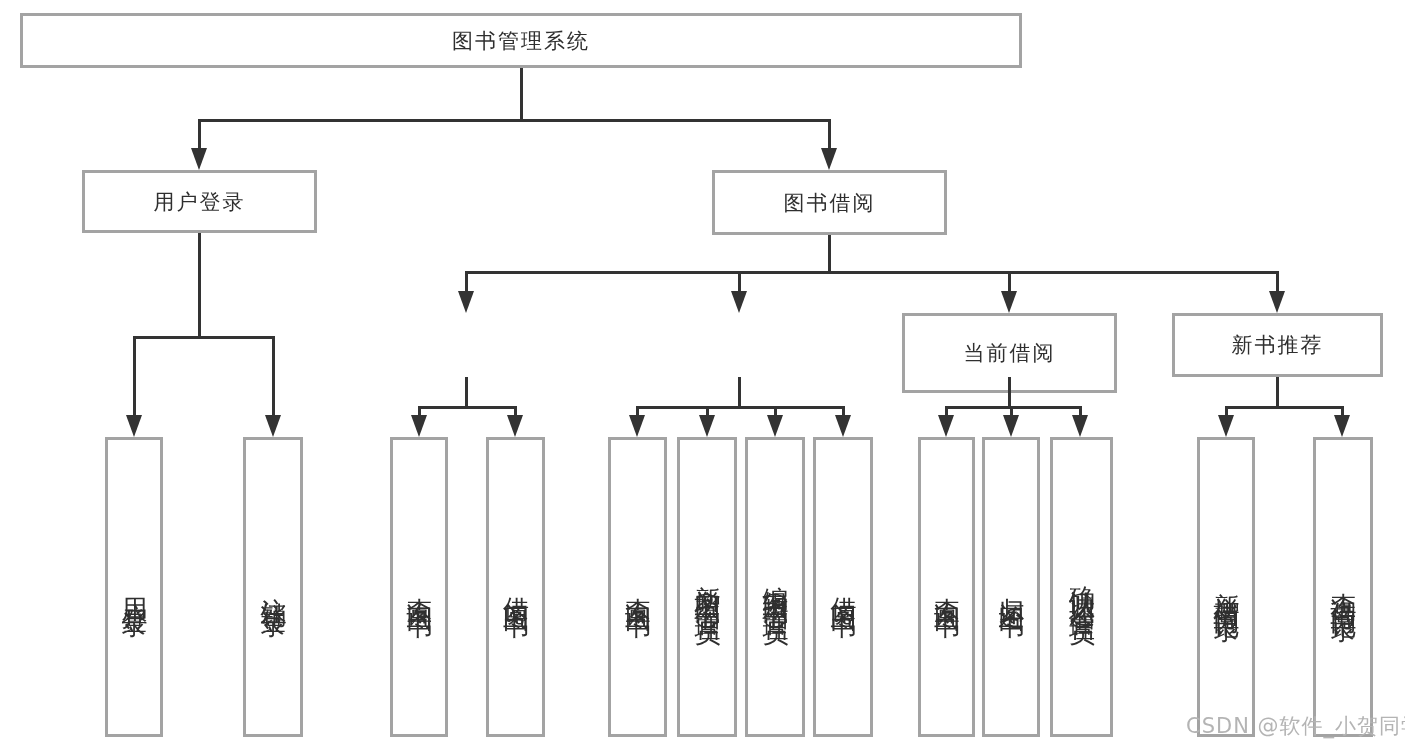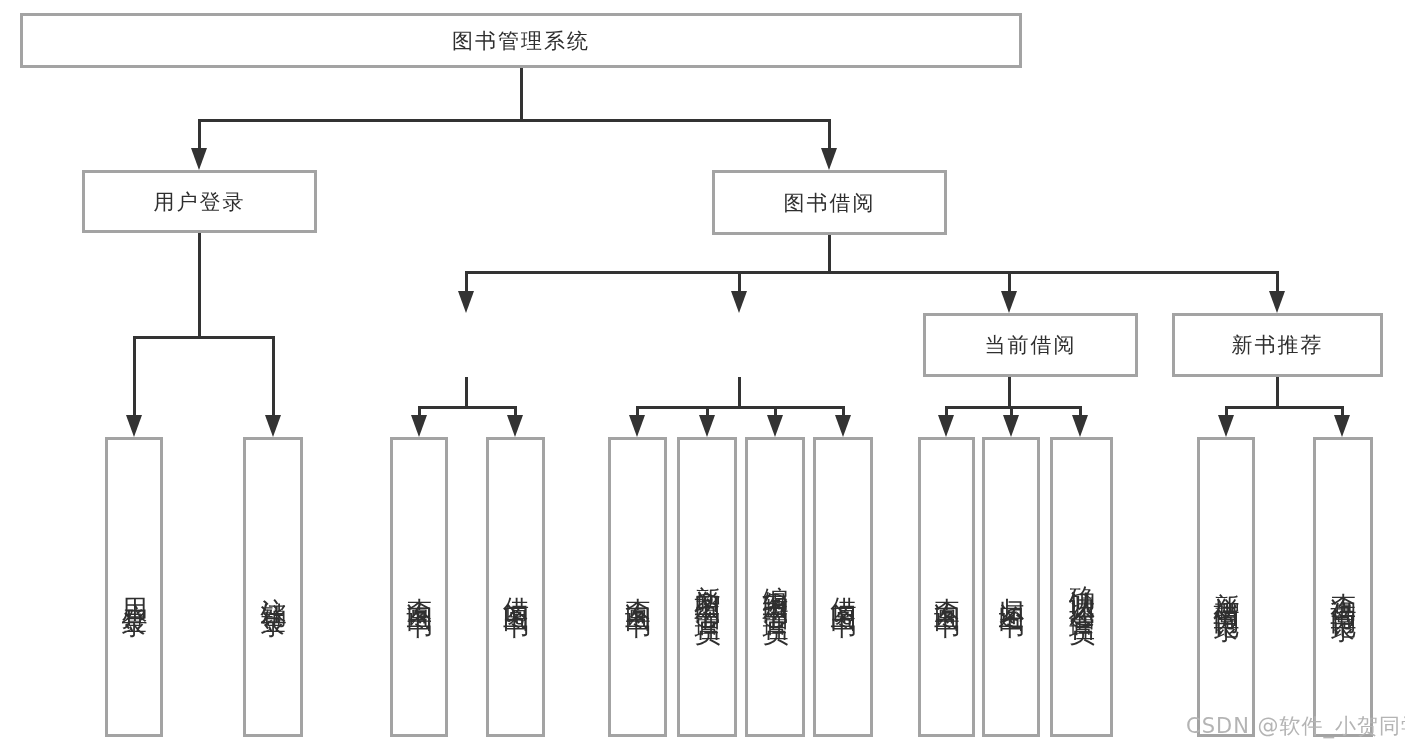--- a/index.html
+++ b/index.html
@@ -32,21 +32,21 @@
 </head>
 <body>
 
 <div class="stage">
 
   <div class="box hbox" style="left:20px;top:13px;width:1002px;height:55px">图书管理系统</div>
 
   <div class="box hbox" style="left:82px;top:170px;width:235px;height:63px">用户登录</div>
   <div class="box hbox" style="left:712px;top:170px;width:235px;height:65px">图书借阅</div>
 
-  <div class="box hbox" style="left:923px;top:313px;width:215px;height:64px">当前借阅</div>
+  <div class="box hbox" style="left:902px;top:313px;width:215px;height:80px">当前借阅</div>
   <div class="box hbox" style="left:1172px;top:313px;width:211px;height:64px">新书推荐</div>
 
   <div class="box vbox" style="left:105px;top:437px;width:58px;height:300px">用户登录</div>
   <div class="box vbox" style="left:243px;top:437px;width:60px;height:300px">注销登录</div>
 
   <div class="box vbox" style="left:390px;top:437px;width:58px;height:300px">查询图书</div>
   <div class="box vbox" style="left:486px;top:437px;width:59px;height:300px">借阅图书</div>
 
   <div class="box vbox" style="left:608px;top:437px;width:59px;height:300px">查询图书</div>
   <div class="box vbox" style="left:677px;top:437px;width:60px;height:300px">新增图书（管理员）</div>

